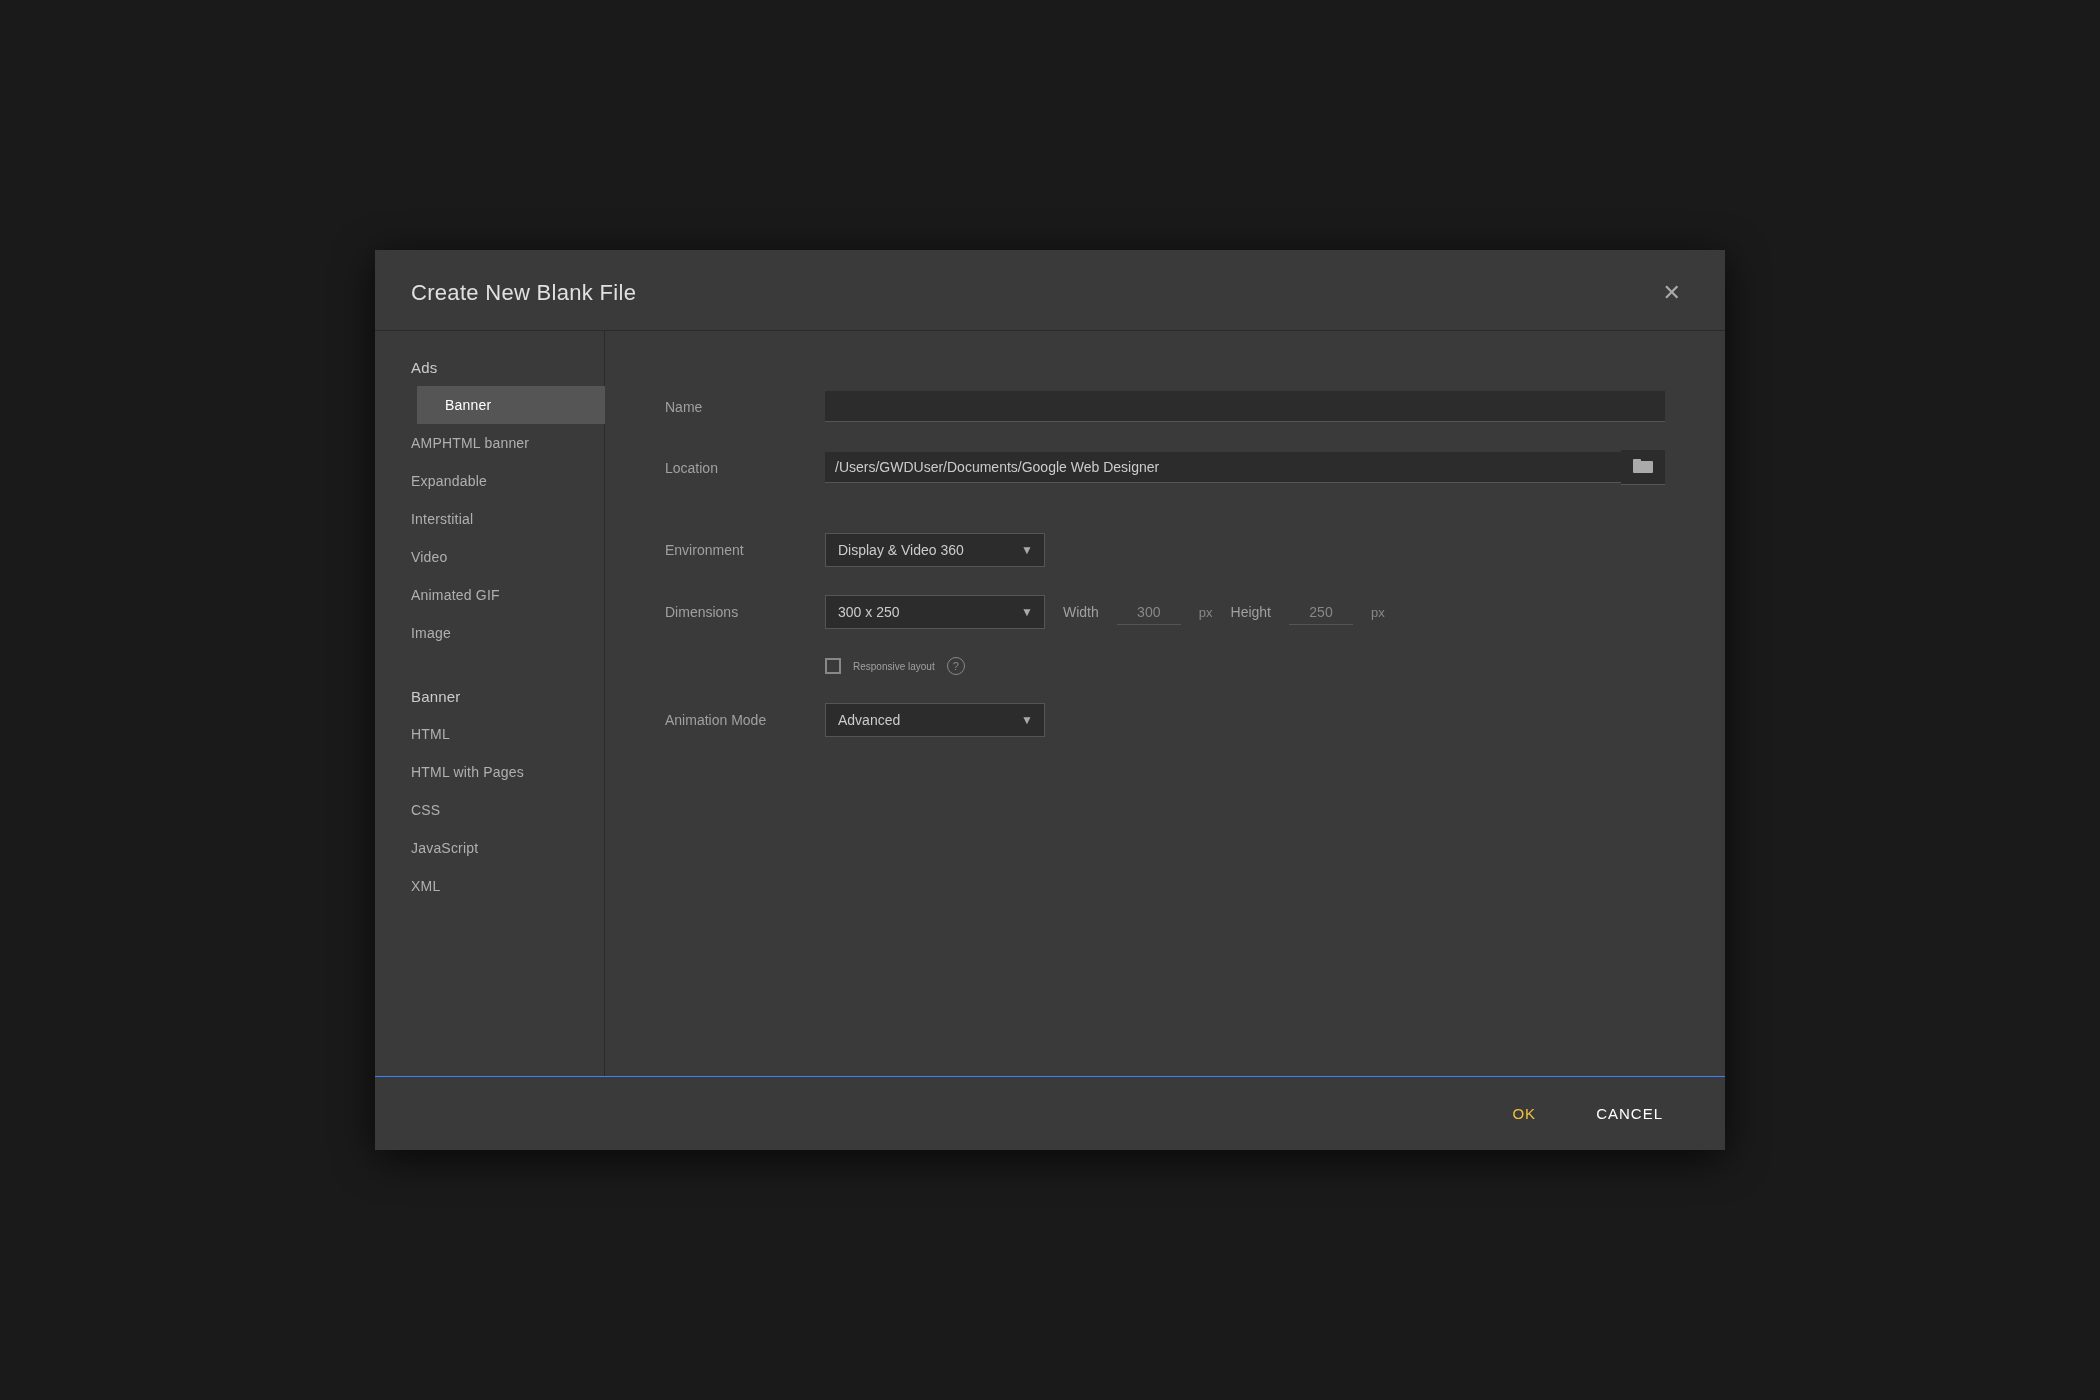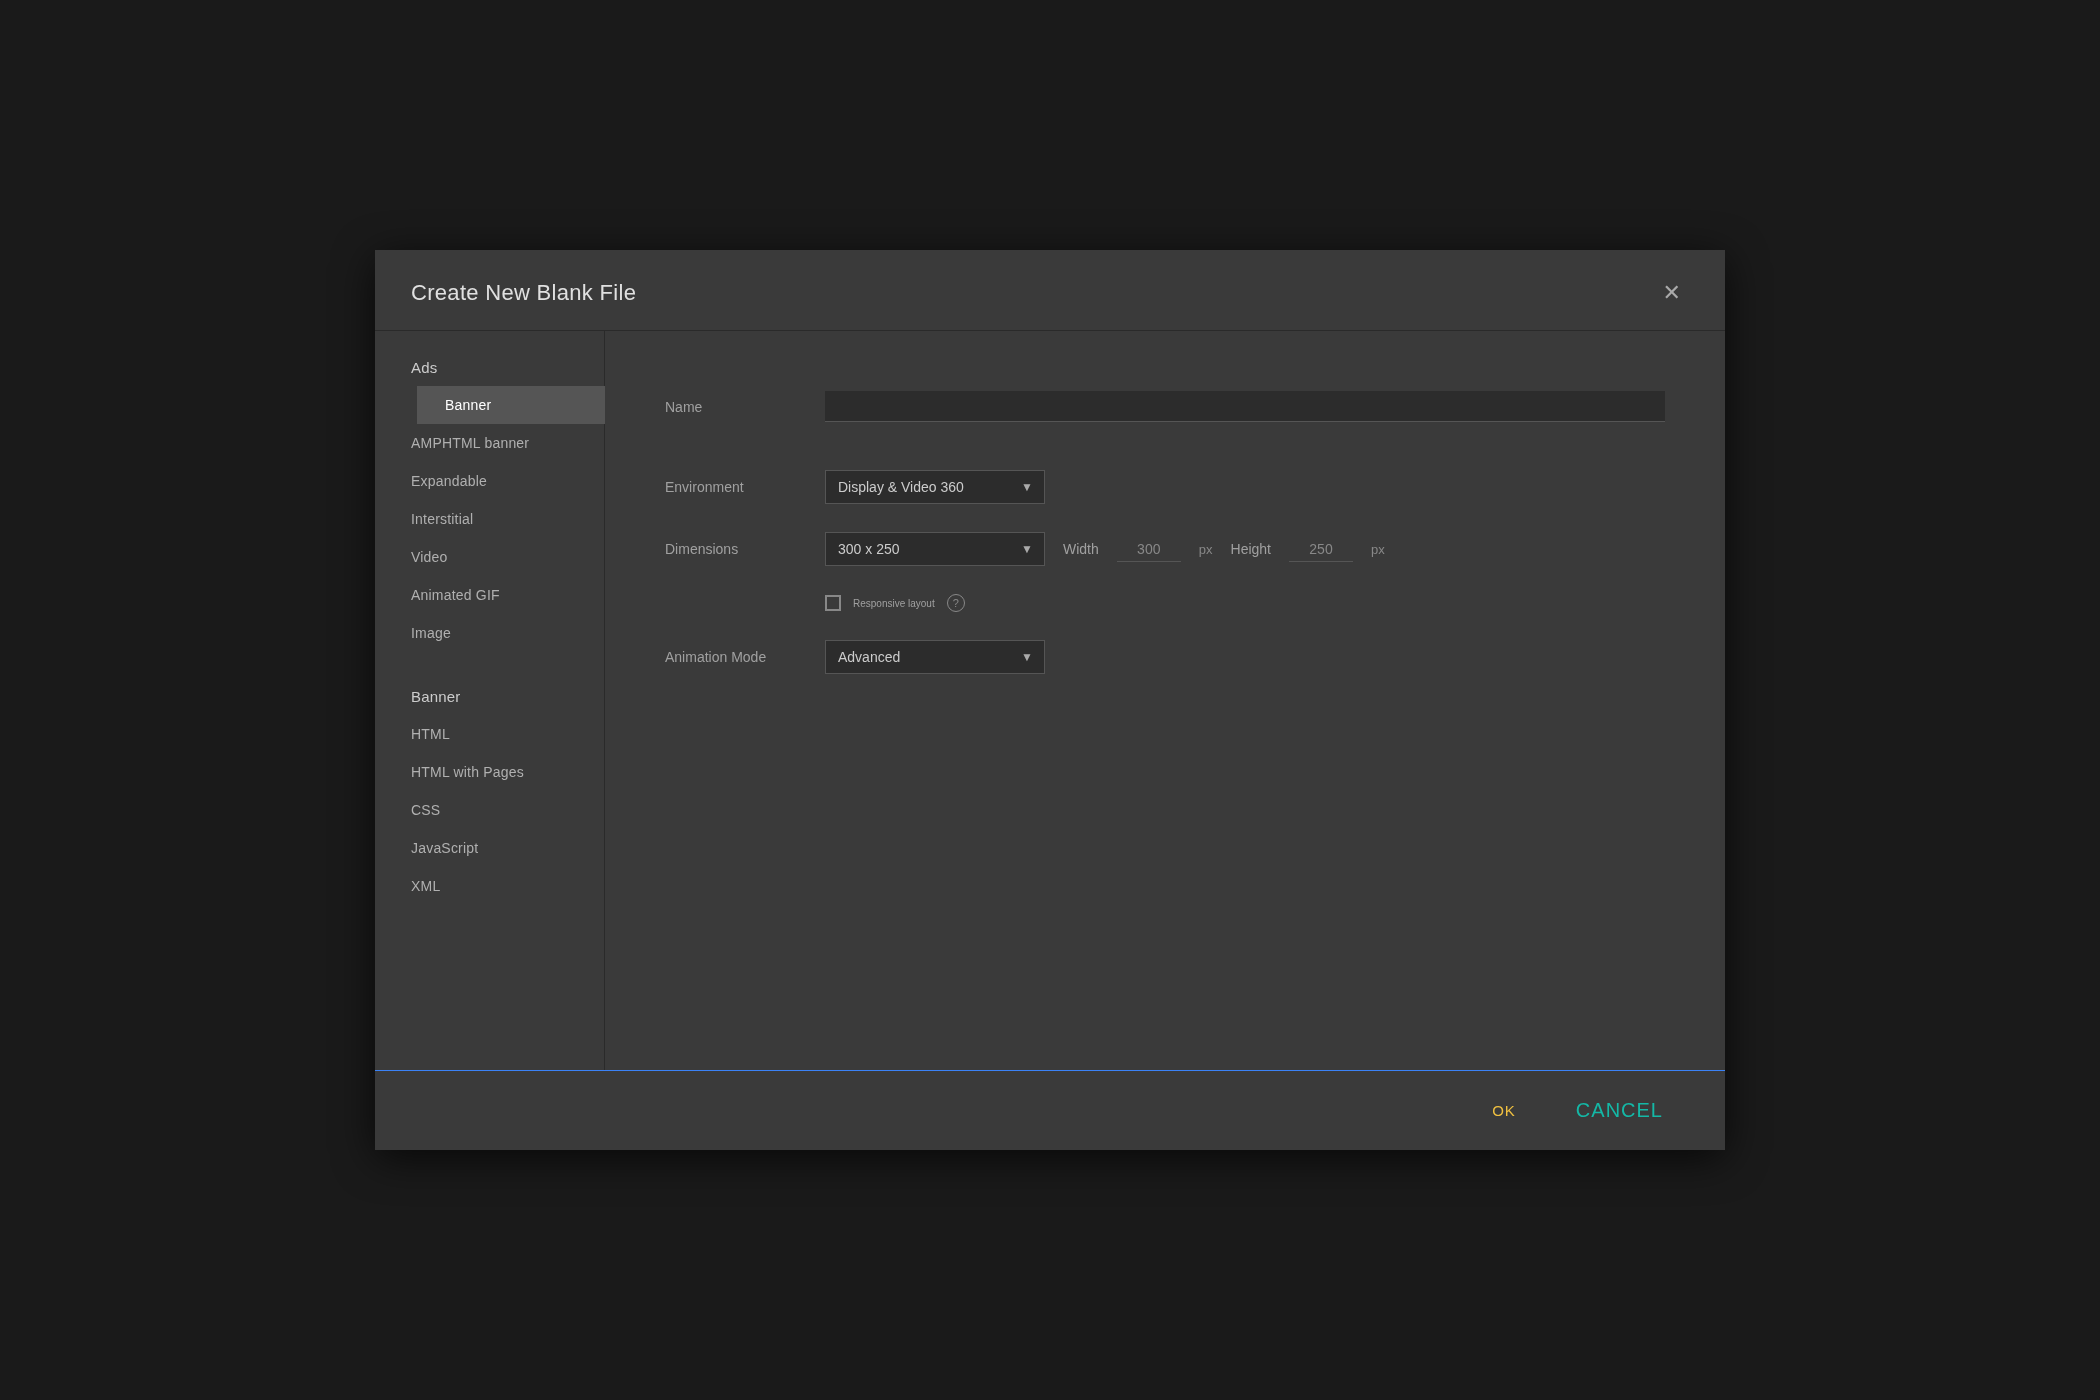--- a/index.html
+++ b/index.html
@@ -232,22 +232,22 @@
       color: #f0c040;
       font-size: 15px;
       font-weight: 500;
       cursor: pointer;
       letter-spacing: 1px;
       padding: 6px 10px;
     }
     .btn-cancel {
       background: none;
       border: none;
-      color: #14b8a6;
-      font-size: 20px;
+      color: #ffffff;
+      font-size: 15px;
       font-weight: 500;
       cursor: pointer;
       letter-spacing: 1px;
       padding: 6px 10px;
     }
     .spacer { height: 20px; }
   </style>
 </head>
 <body>
 
@@ -279,20 +279,32 @@
     </div>
 
     <div class="main-content">
       <div class="spacer"></div>
 
       <div class="form-row">
         <span class="form-label">Name</span>
         <input class="form-input" type="text" placeholder="" style="">
       </div>
 
+      <div class="form-row">
+        <span class="form-label">Location</span>
+        <div class="location-row">
+          <input class="location-input" type="text" value="/Users/GWDUser/Documents/Google Web Designer" style="">
+          <button class="folder-btn" title="Browse">
+            <svg width="20" height="16" viewBox="0 0 20 16" fill="none" xmlns="http://www.w3.org/2000/svg">
+              <rect x="0" y="4" width="20" height="12" rx="1" fill="#aaa"></rect>
+              <rect x="0" y="2" width="8" height="4" rx="1" fill="#aaa"></rect>
+            </svg>
+          </button>
+        </div>
+      </div>
 
       <div class="spacer"></div>
 
       <div class="form-row">
         <span class="form-label">Environment</span>
         <div class="select-wrapper">
           <select class="form-select">
             <option>Display &amp; Video 360</option>
             <option>Google Ads</option>
             <option>AdMob</option>

